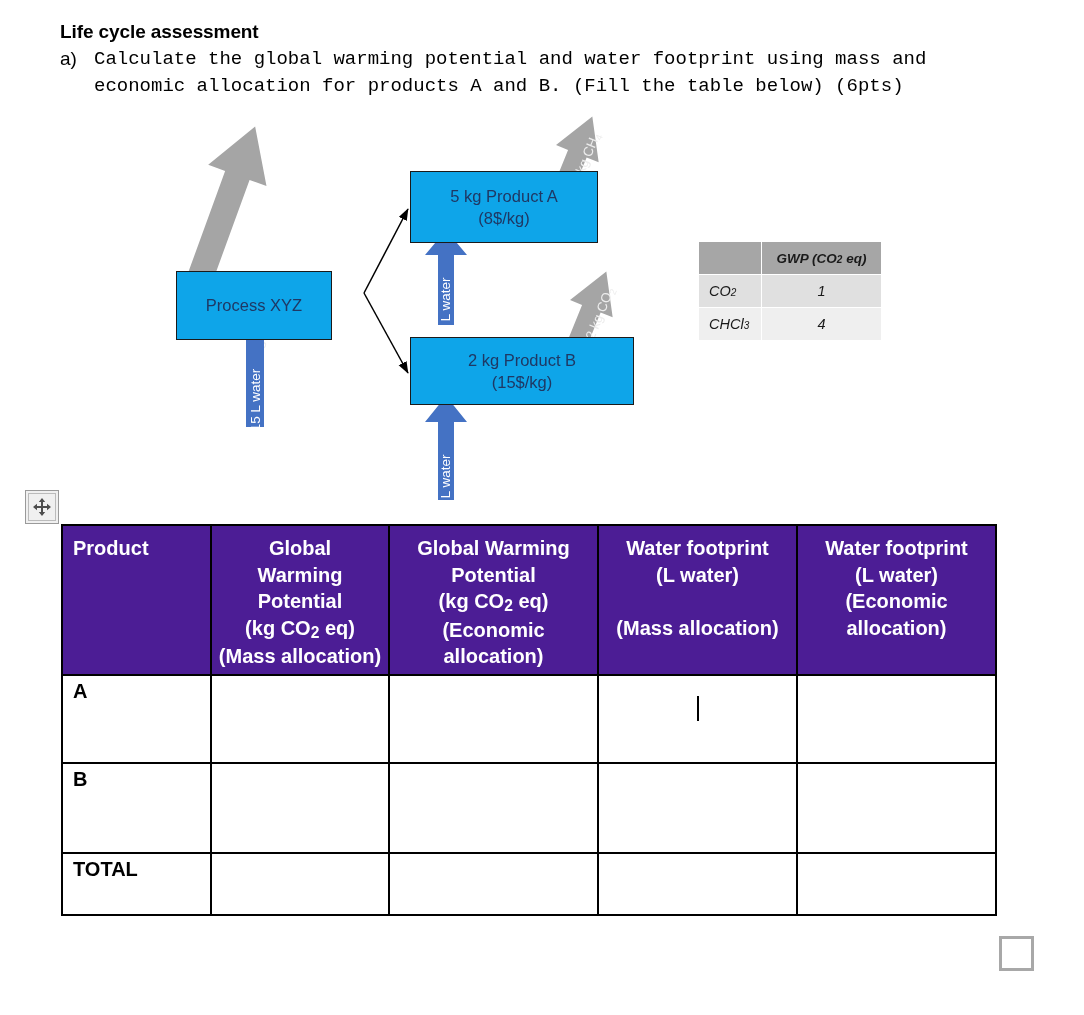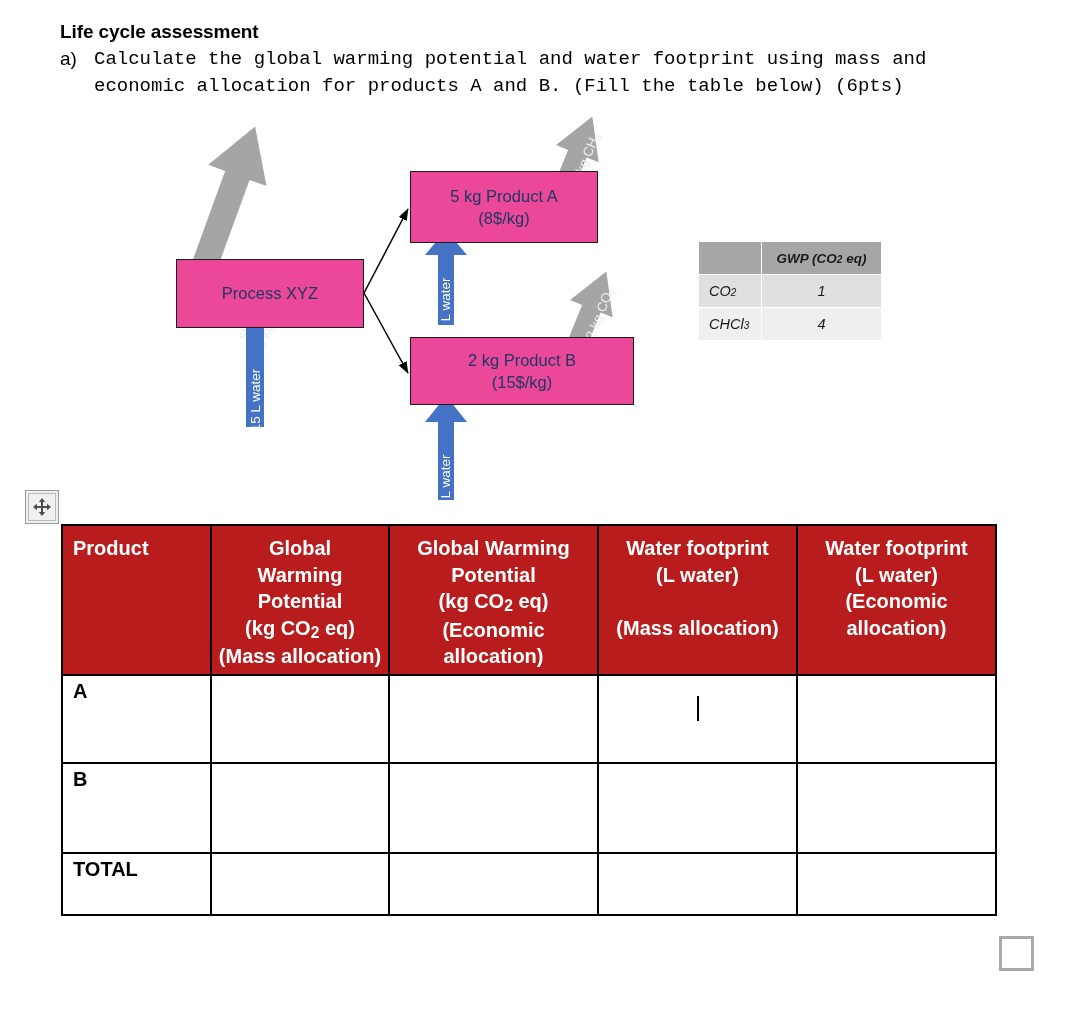--- a/index.html
+++ b/index.html
@@ -19,26 +19,26 @@
     font-weight:bold;font-size:19px;color:#000;
     line-height:1.22;margin:0 0 3px 0;letter-spacing:-0.1px;
   }
   #q-body{display:flex;align-items:flex-start;font-size:19px;line-height:1.42;color:#000;}
   #q-marker{width:34px;flex:0 0 34px;}
   #q-text{flex:1;font-family:Liberation Mono, monospace;}
 
   
   #diagram{position:absolute;left:0;top:100px;width:1084px;height:420px;}
   .box{
-    position:absolute;background:#ec4899;border:1.6px solid #1a1a1a;
+    position:absolute;background:#0ea5e9;border:1.6px solid #1a1a1a;
     box-sizing:border-box;display:flex;align-items:center;justify-content:center;
     text-align:center;color:#1F3864;font-size:16.5px;line-height:1.35;
     font-family:"Liberation Sans", sans-serif;z-index:6;
   }
-  #box-process{left:176px;top:159px;width:188px;height:69px;}
+  #box-process{left:176px;top:171px;width:156px;height:69px;}
   #box-product-a{left:410px;top:71px;width:188px;height:72px;}
   #box-product-b{left:410px;top:237px;width:224px;height:68px;}
 
   
   #diagram-svg{position:absolute;left:0;top:0;width:1084px;height:420px;}
   .arrow-label{
     fill:#EDEDED;font-family:"Liberation Sans", sans-serif;
     font-size:13.5px;font-weight:400;
   }
   .arrow-label-blue{
@@ -74,21 +74,21 @@
   
   #answer-table{
     position:absolute;left:61px;top:524px;width:934px;
     border-collapse:collapse;table-layout:fixed;
     font-family:"Liberation Sans", sans-serif;
   }
   #answer-table th,#answer-table td{
     border:2px solid #000000;box-sizing:border-box;vertical-align:top;
   }
   #answer-table thead th{
-    background:#b91c1c;color:#ffffff;font-weight:bold;font-size:20px;
+    background:#4c1d95;color:#ffffff;font-weight:bold;font-size:20px;
     line-height:1.33;padding:9px 6px 4px 6px;text-align:center;
     border-color:#000000;
   }
   #answer-table thead th.first{text-align:left;padding-left:10px;}
   #answer-table tbody td{
     background:#ffffff;color:#000;font-weight:bold;font-size:20px;
     padding:4px 6px;
   }
   #answer-table tbody td.label{padding-left:10px;}
   #answer-table tbody tr.r-a td{height:88px;}

